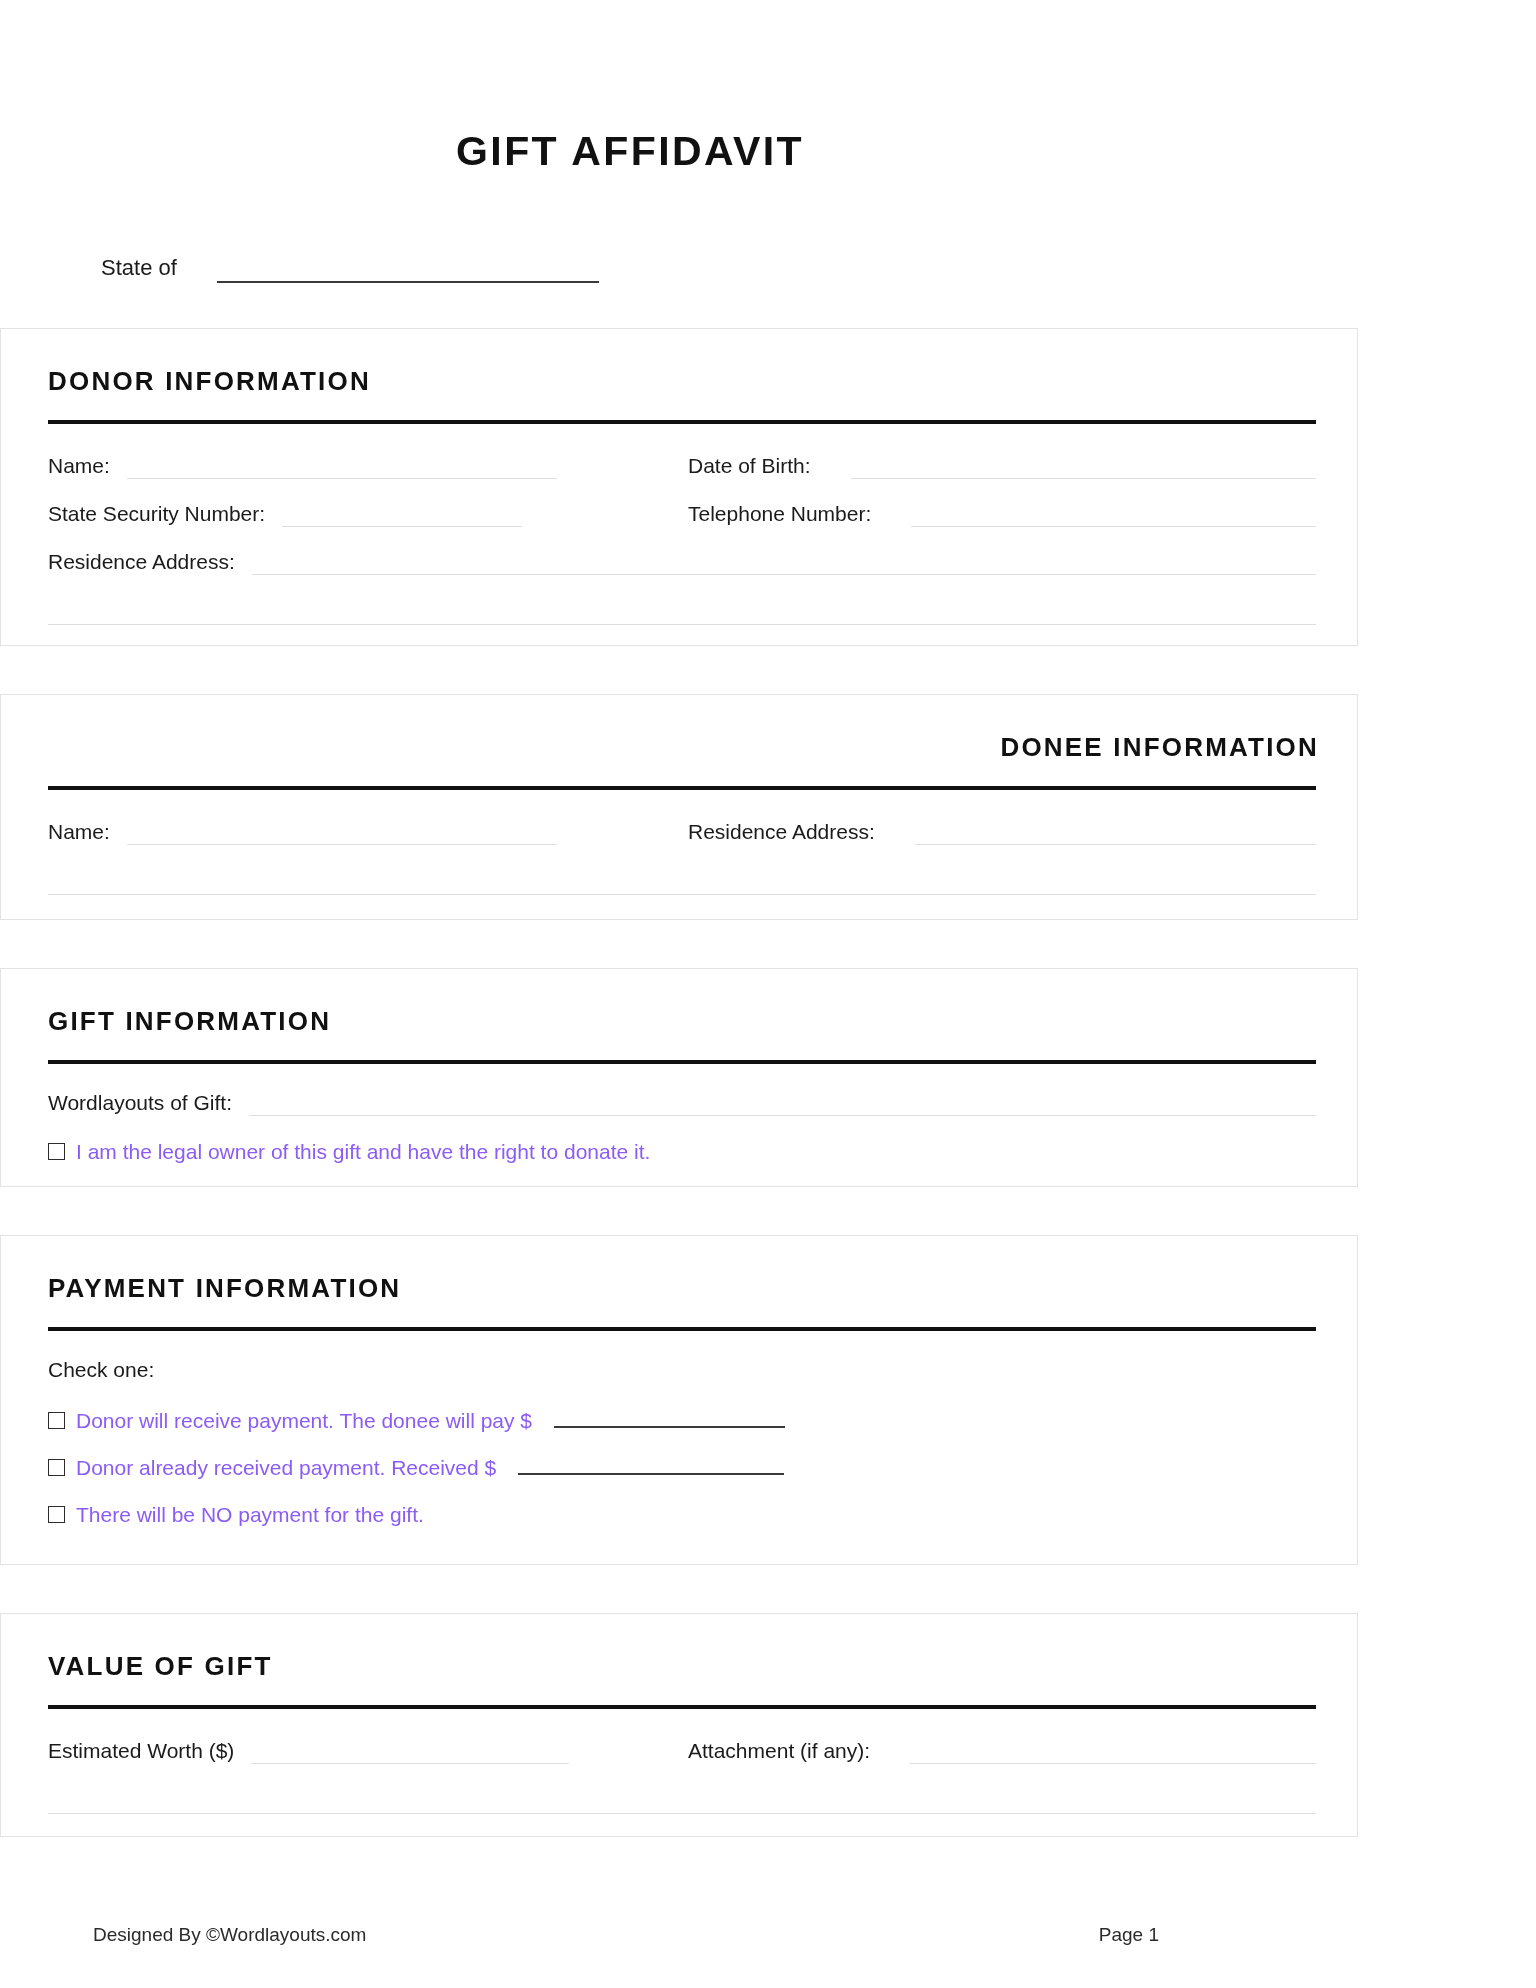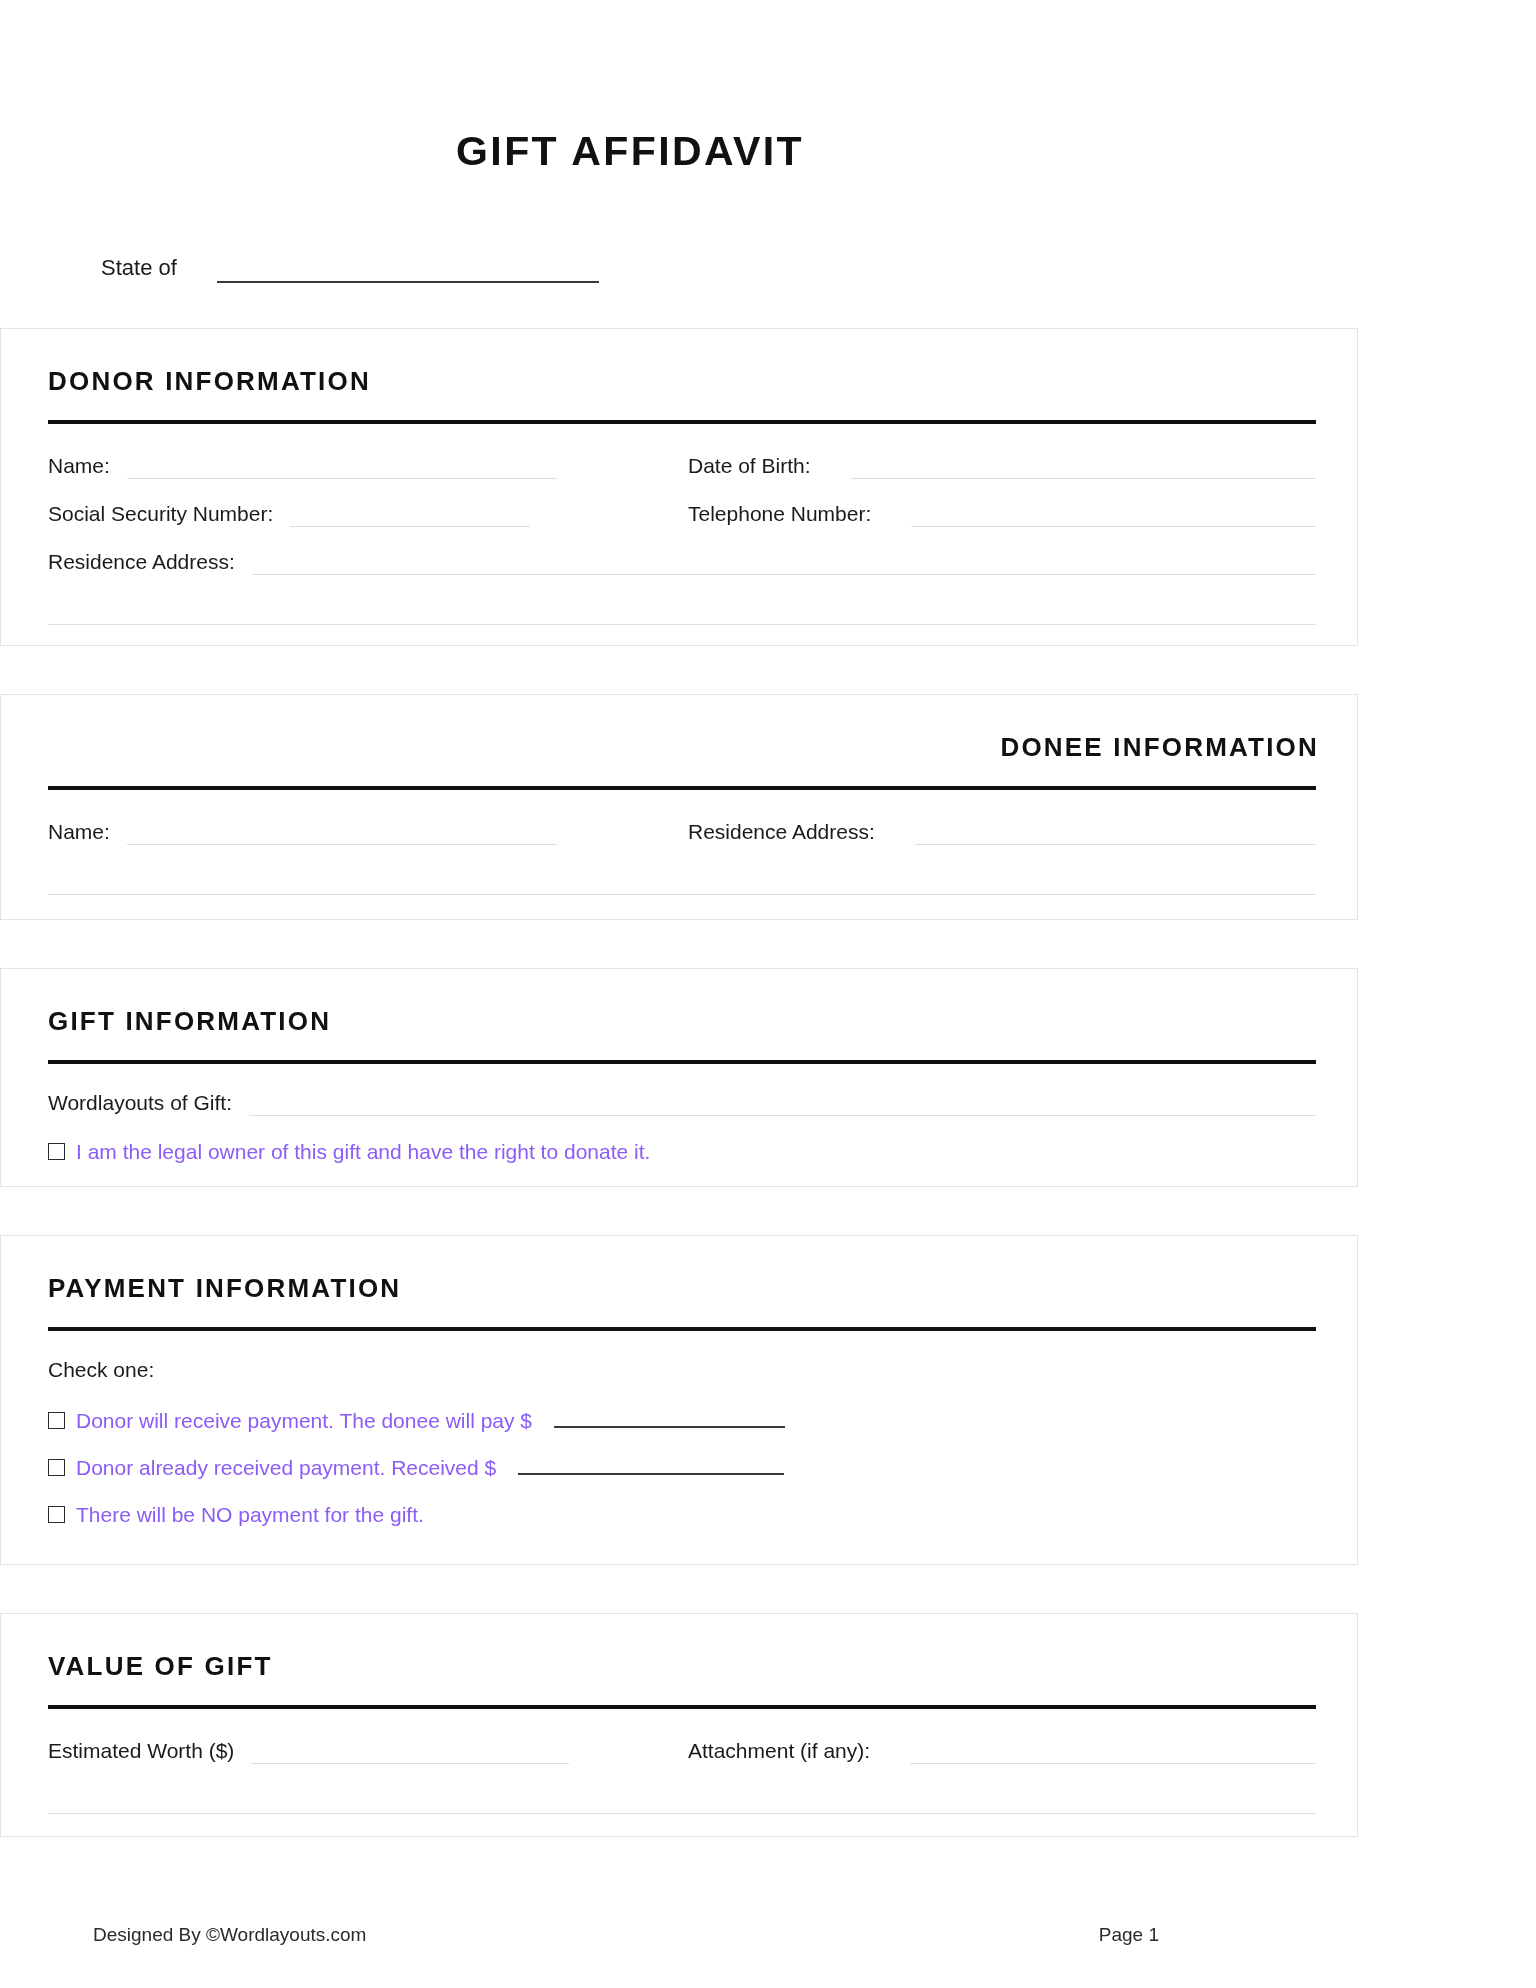--- a/index.html
+++ b/index.html
@@ -180,21 +180,21 @@
           <span class="fline" style="margin-left:17px; width:430px; flex:0 0 auto;"></span>
         </div>
         <div class="fcell half-right">
           <span class="flabel">Date of Birth:</span>
           <span class="fline" style="margin-left:17px;"></span>
         </div>
       </div>
 
       <div class="frow" style="margin-top:24px;">
         <div class="fcell half-left">
-          <span class="flabel">Social Security Number:</span>
+          <span class="flabel">State Security Number:</span>
           <span class="fline" style="margin-left:17px; width:240px; flex:0 0 auto;"></span>
         </div>
         <div class="fcell half-right">
           <span class="flabel">Telephone Number:</span>
           <span class="fline" style="margin-left:17px;"></span>
         </div>
       </div>
 
       <div class="frow" style="margin-top:24px;">
         <div class="fcell" style="width:100%;">

